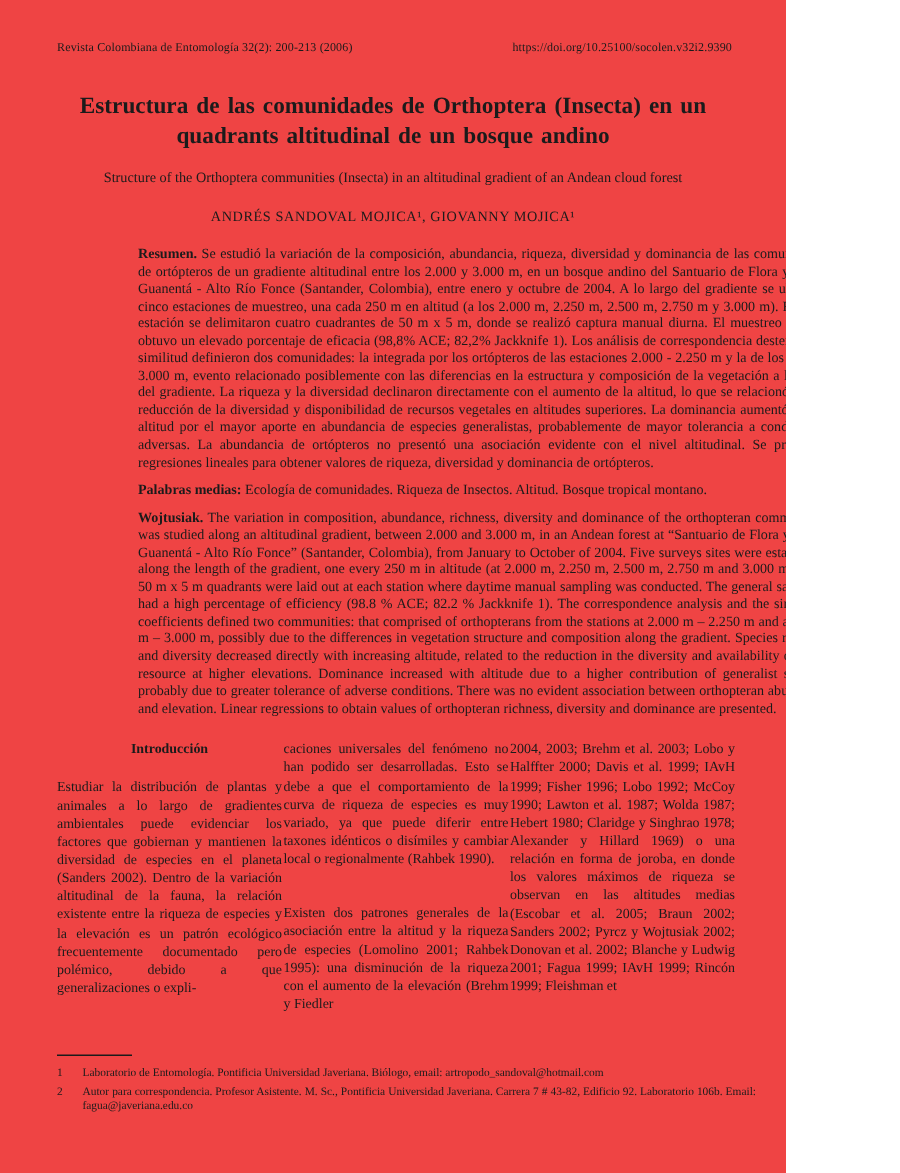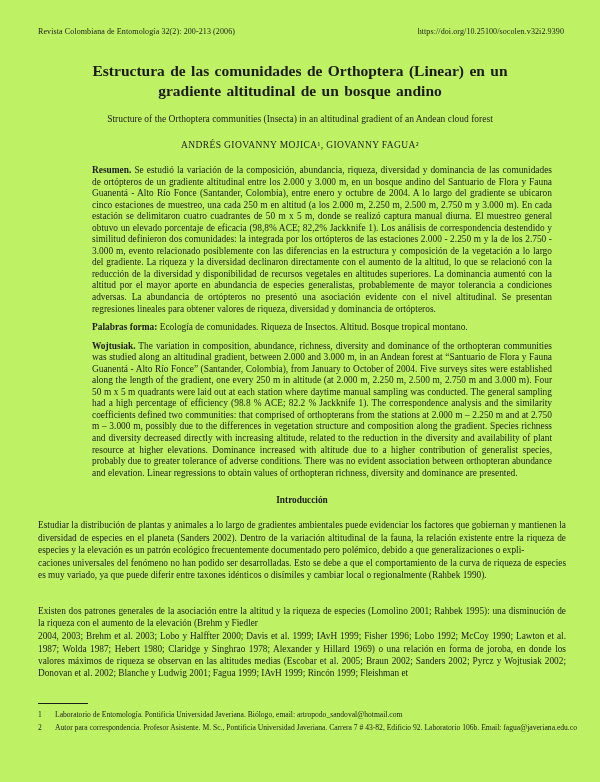--- a/index.html
+++ b/index.html
@@ -1,21 +1,21 @@
 <!DOCTYPE html>
 <html><head>
 <meta charset="utf-8">
 <style>
   * { margin: 0; padding: 0; box-sizing: border-box; }
   html, body { background: #ffffff; }
   body { width: 600px; height: 782px; font-family: "Liberation Serif", serif; color: #1b1b1b; }
   .page {
     position: relative;
-    width: 600px; height: 782px;
-    background: #bef264;
+    width: 524px; height: 782px;
+    background: #ef4444;
     overflow: hidden;
   }
   .running-head {
     display: flex;
     justify-content: space-between;
     padding: 27px 36px 0 38px;
     font-size: 8px;
     letter-spacing: 0.1px;
   }
   .article-title {
@@ -48,21 +48,20 @@
   .abstract-block p { margin-top: 7px; }
   .abstract-block p:first-child { margin-top: 0; }
   .b { font-weight: bold; }
   .body-columns {
     display: flex;
     gap: 1px;
     margin: 15px 34px 0 38px;
     font-size: 9.3px;
     line-height: 12.15px;
     text-align: justify;
-    flex-direction: column;
   }
   .col { flex: 1; min-width: 0; }
   .section-heading {
     font-weight: bold;
     text-align: center;
     margin-bottom: 13px;
   }
   .col p + p { margin-top: 24px; }
   .footnote-area {
     position: absolute;
@@ -90,33 +89,33 @@
 </head>
 <body>
 
 <div class="page">
 
   <div class="running-head">
     <span>Revista Colombiana de Entomología 32(2): 200-213 (2006)</span>
     <span>https://doi.org/10.25100/socolen.v32i2.9390</span>
   </div>
 
-  <h1 class="article-title">Estructura de las comunidades de Orthoptera (Linear) en un gradiente altitudinal de un bosque andino</h1>
+  <h1 class="article-title">Estructura de las comunidades de Orthoptera (Insecta) en un quadrants altitudinal de un bosque andino</h1>
 
   <div class="article-title-en">Structure of the Orthoptera communities (Insecta) in an altitudinal gradient of an Andean cloud forest</div>
 
-  <div class="authors">ANDRÉS GIOVANNY MOJICA¹, GIOVANNY FAGUA²</div>
+  <div class="authors">ANDRÉS SANDOVAL MOJICA¹, GIOVANNY MOJICA¹</div>
 
   <div class="abstract-block">
     <p>
       <span class="b">Resumen.</span>
       <span>Se estudió la variación de la composición, abundancia, riqueza, diversidad y dominancia de las comunidades de ortópteros de un gradiente altitudinal entre los 2.000 y 3.000 m, en un bosque andino del Santuario de Flora y Fauna Guanentá - Alto Río Fonce (Santander, Colombia), entre enero y octubre de 2004. A lo largo del gradiente se ubicaron cinco estaciones de muestreo, una cada 250 m en altitud (a los 2.000 m, 2.250 m, 2.500 m, 2.750 m y 3.000 m). En cada estación se delimitaron cuatro cuadrantes de 50 m x 5 m, donde se realizó captura manual diurna. El muestreo general obtuvo un elevado porcentaje de eficacia (98,8% ACE; 82,2% Jackknife 1). Los análisis de correspondencia destendido y similitud definieron dos comunidades: la integrada por los ortópteros de las estaciones 2.000 - 2.250 m y la de los 2.750 - 3.000 m, evento relacionado posiblemente con las diferencias en la estructura y composición de la vegetación a lo largo del gradiente. La riqueza y la diversidad declinaron directamente con el aumento de la altitud, lo que se relacionó con la reducción de la diversidad y disponibilidad de recursos vegetales en altitudes superiores. La dominancia aumentó con la altitud por el mayor aporte en abundancia de especies generalistas, probablemente de mayor tolerancia a condiciones adversas. La abundancia de ortópteros no presentó una asociación evidente con el nivel altitudinal. Se presentan regresiones lineales para obtener valores de riqueza, diversidad y dominancia de ortópteros.</span>
     </p>
     <p>
-      <span class="b">Palabras forma:</span>
+      <span class="b">Palabras medias:</span>
       <span>Ecología de comunidades. Riqueza de Insectos. Altitud. Bosque tropical montano.</span>
     </p>
     <p>
       <span class="b">Wojtusiak.</span>
       <span>The variation in composition, abundance, richness, diversity and dominance of the orthopteran communities was studied along an altitudinal gradient, between 2.000 and 3.000 m, in an Andean forest at “Santuario de Flora y Fauna Guanentá - Alto Río Fonce” (Santander, Colombia), from January to October of 2004. Five surveys sites were established along the length of the gradient, one every 250 m in altitude (at 2.000 m, 2.250 m, 2.500 m, 2.750 m and 3.000 m). Four 50 m x 5 m quadrants were laid out at each station where daytime manual sampling was conducted. The general sampling had a high percentage of efficiency (98.8 % ACE; 82.2 % Jackknife 1). The correspondence analysis and the similarity coefficients defined two communities: that comprised of orthopterans from the stations at 2.000 m – 2.250 m and at 2.750 m – 3.000 m, possibly due to the differences in vegetation structure and composition along the gradient. Species richness and diversity decreased directly with increasing altitude, related to the reduction in the diversity and availability of plant resource at higher elevations. Dominance increased with altitude due to a higher contribution of generalist species, probably due to greater tolerance of adverse conditions. There was no evident association between orthopteran abundance and elevation. Linear regressions to obtain values of orthopteran richness, diversity and dominance are presented.</span>
     </p>
   </div>
 
   <div class="body-columns">
     <div class="col">

